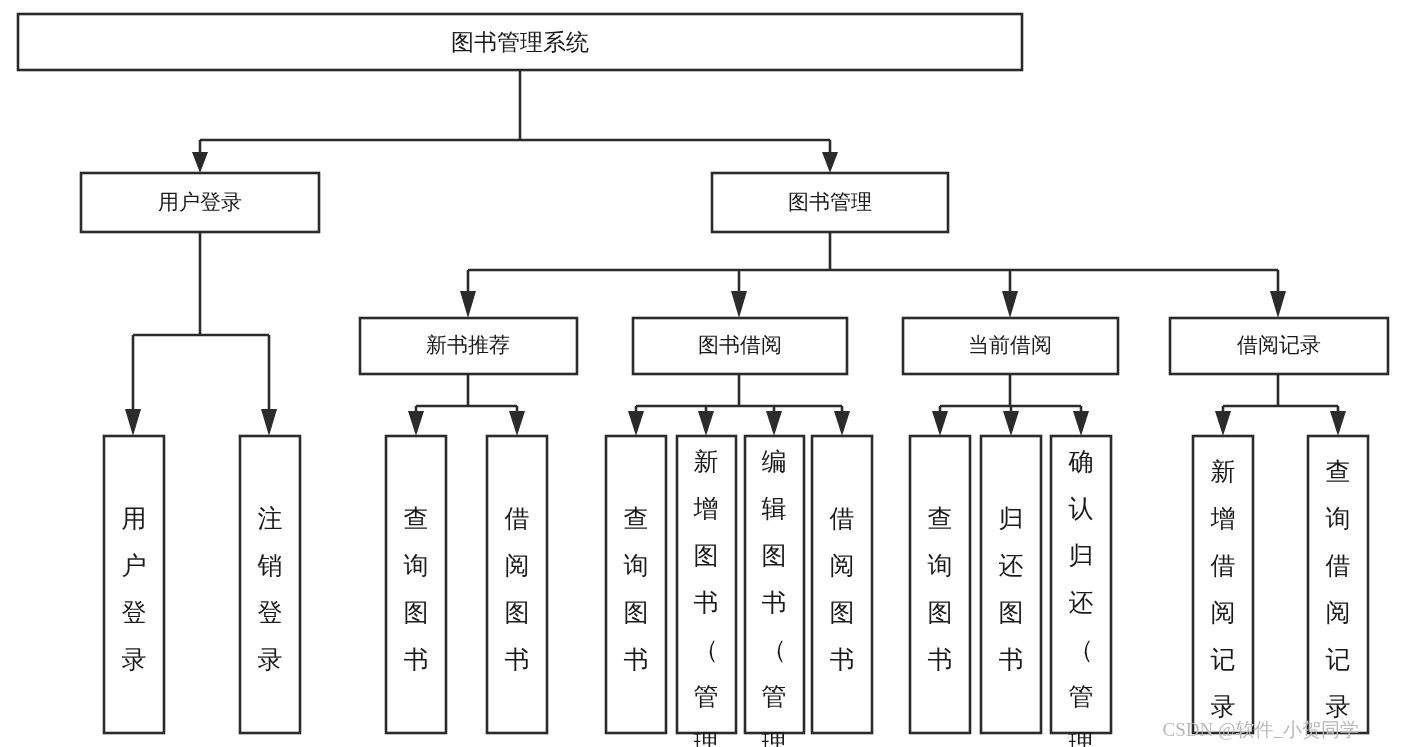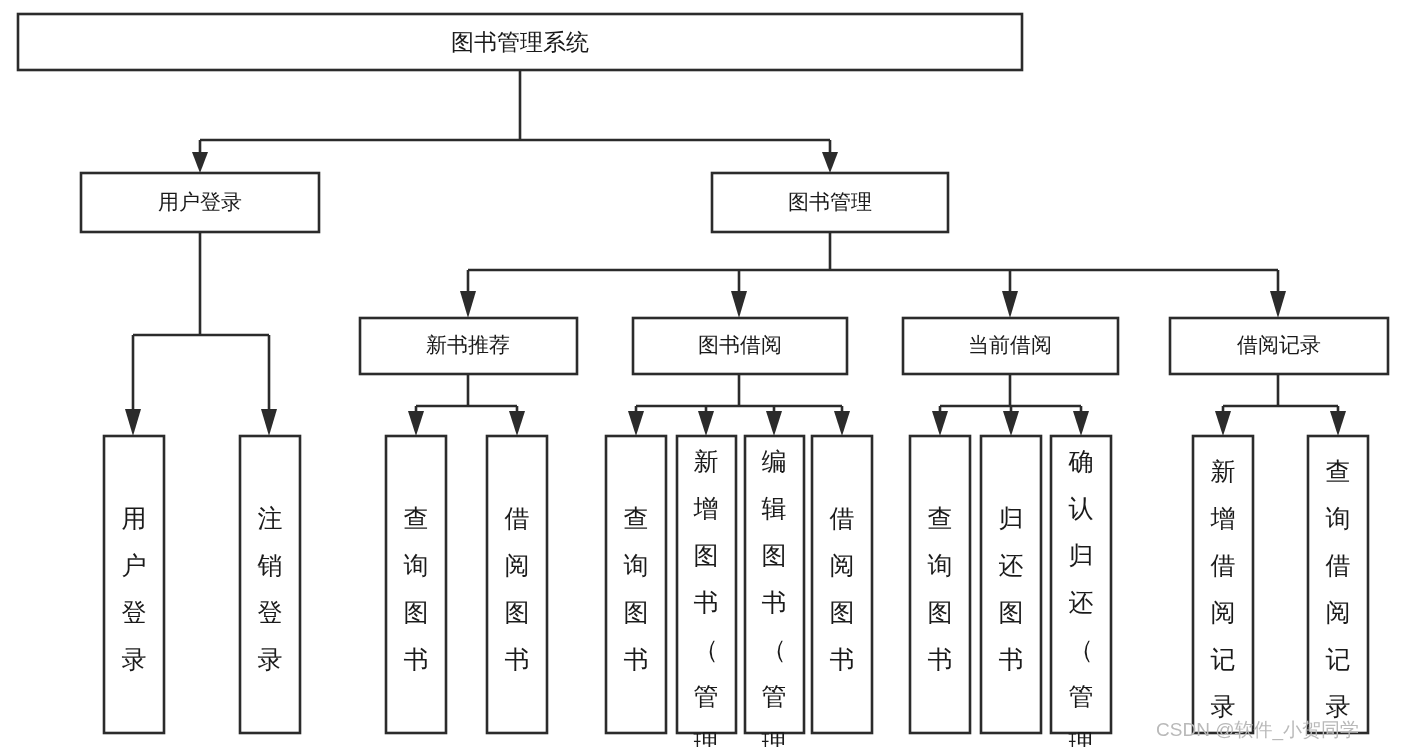--- a/index.html
+++ b/index.html
@@ -52,21 +52,21 @@
   .vlabel {
     font-family: "DejaVu Sans", "Liberation Sans", sans-serif;
     fill: #1a1a1a;
     font-size: 25px;
     text-anchor: middle;
   }
   .watermark-text {
     position: absolute;
     right: 10px;
     bottom: 4px;
-    font-family: Liberation Sans, sans-serif;
+    font-family: Liberation Serif, serif;
     font-size: 19px;
     color: #b9b9b9;
     white-space: nowrap;
     user-select: none;
   }
 </style>
 </head>
 <body>
 
 <div id="diagram-root">

